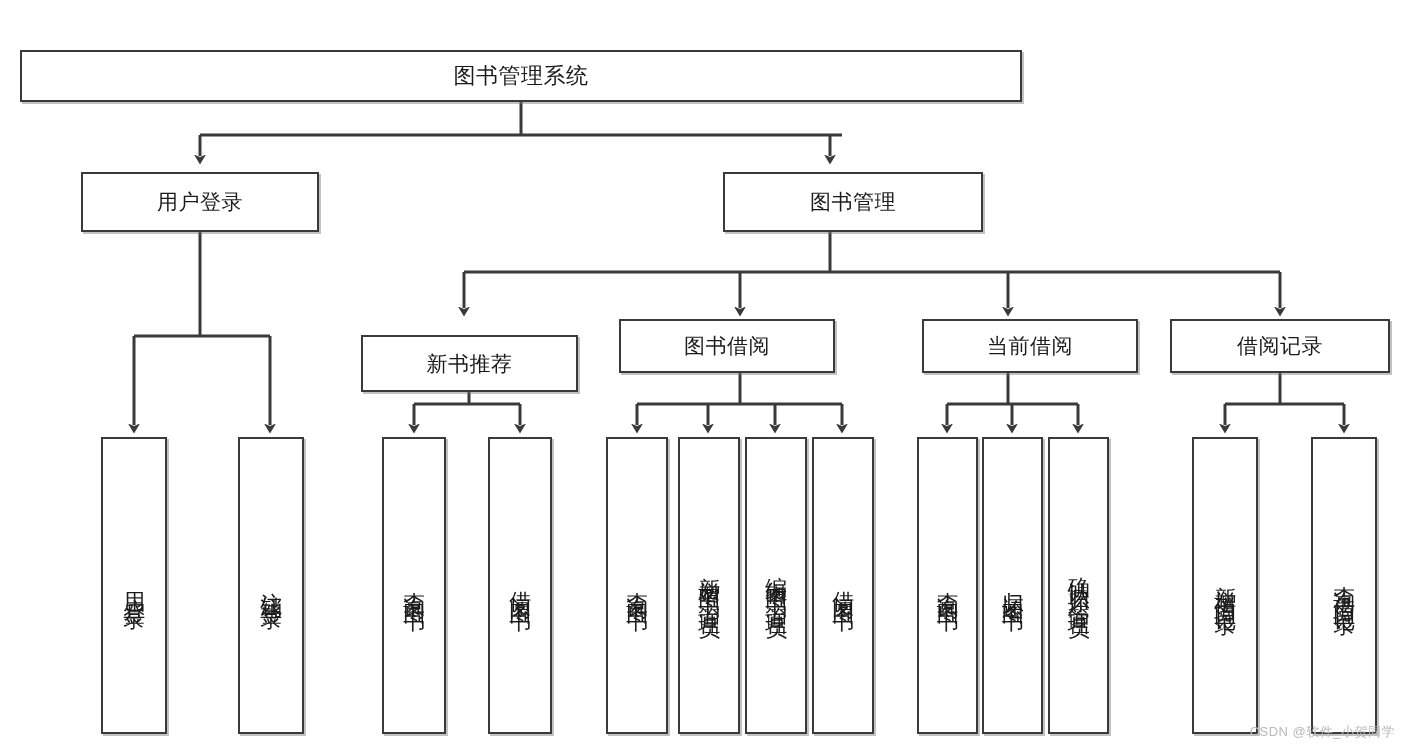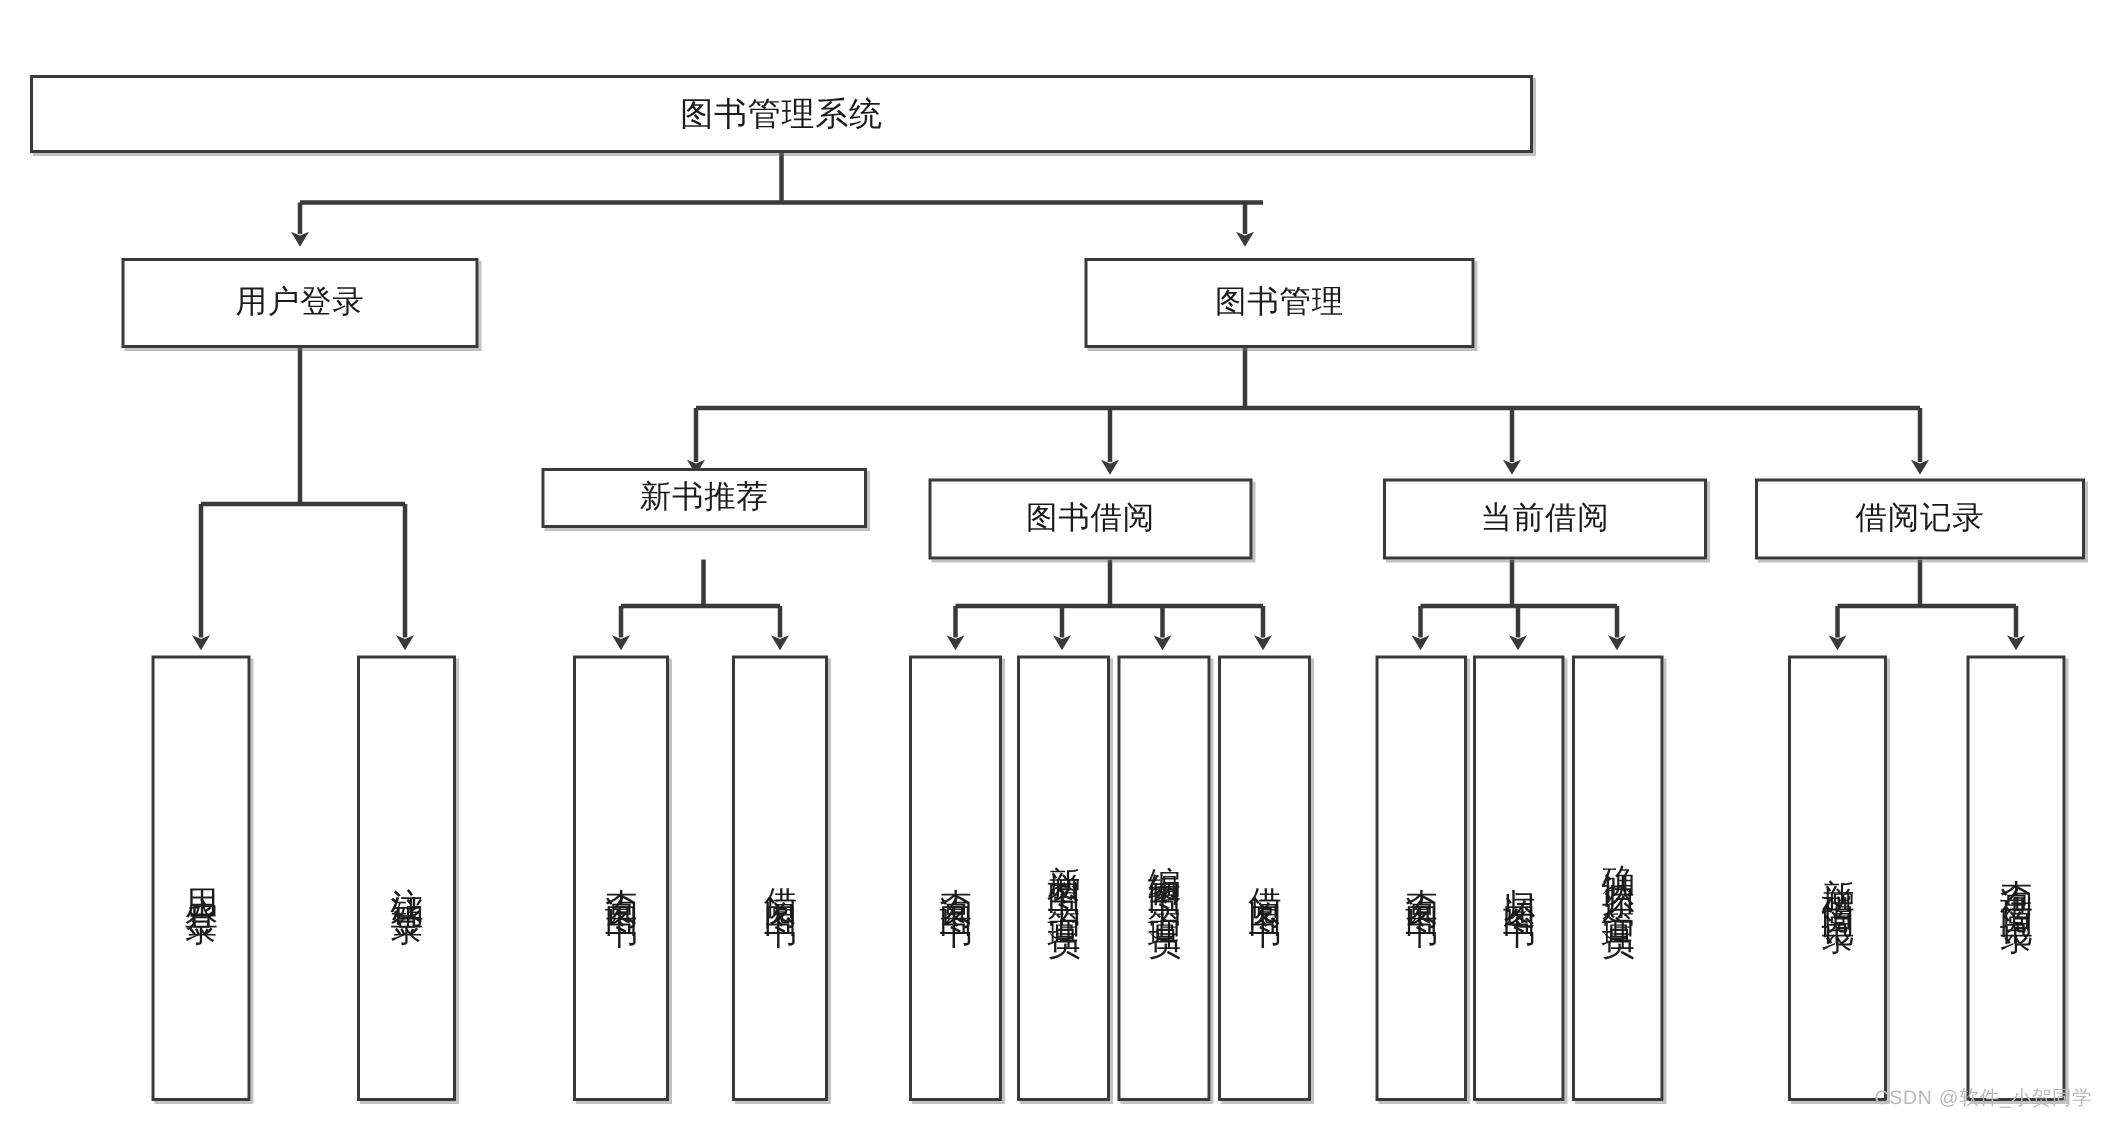--- a/index.html
+++ b/index.html
@@ -116,21 +116,21 @@
   </div>
 
   <div class="node h-node shadow" style="left:81px;top:172px;width:238px;height:60px;">
     <span class="label">用户登录</span>
   </div>
 
   <div class="node h-node shadow" style="left:712px;top:172px;width:260px;height:60px;margin-left:11px;">
     <span class="label">图书管理</span>
   </div>
 
-  <div class="node h-node shadow" style="left:361px;top:312px;width:217px;height:40px;align-items:center;">
+  <div class="node h-node shadow" style="left:361px;top:335px;width:217px;height:57px;align-items:center;">
     <span class="label">新书推荐</span>
   </div>
 
   <div class="node h-node shadow" style="left:619px;top:319px;width:216px;height:54px;">
     <span class="label">图书借阅</span>
   </div>
 
   <div class="node h-node shadow" style="left:902px;top:319px;width:216px;height:54px;margin-left:20px;">
     <span class="label">当前借阅</span>
   </div>

